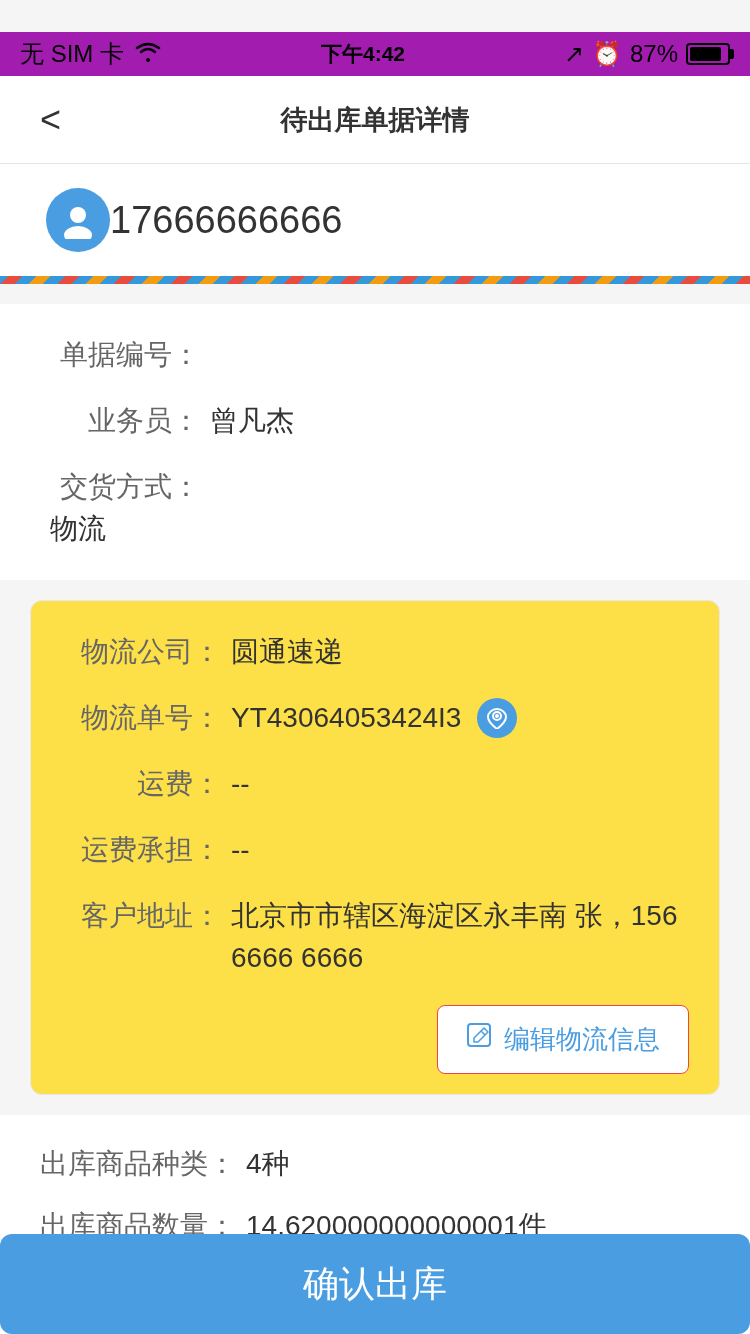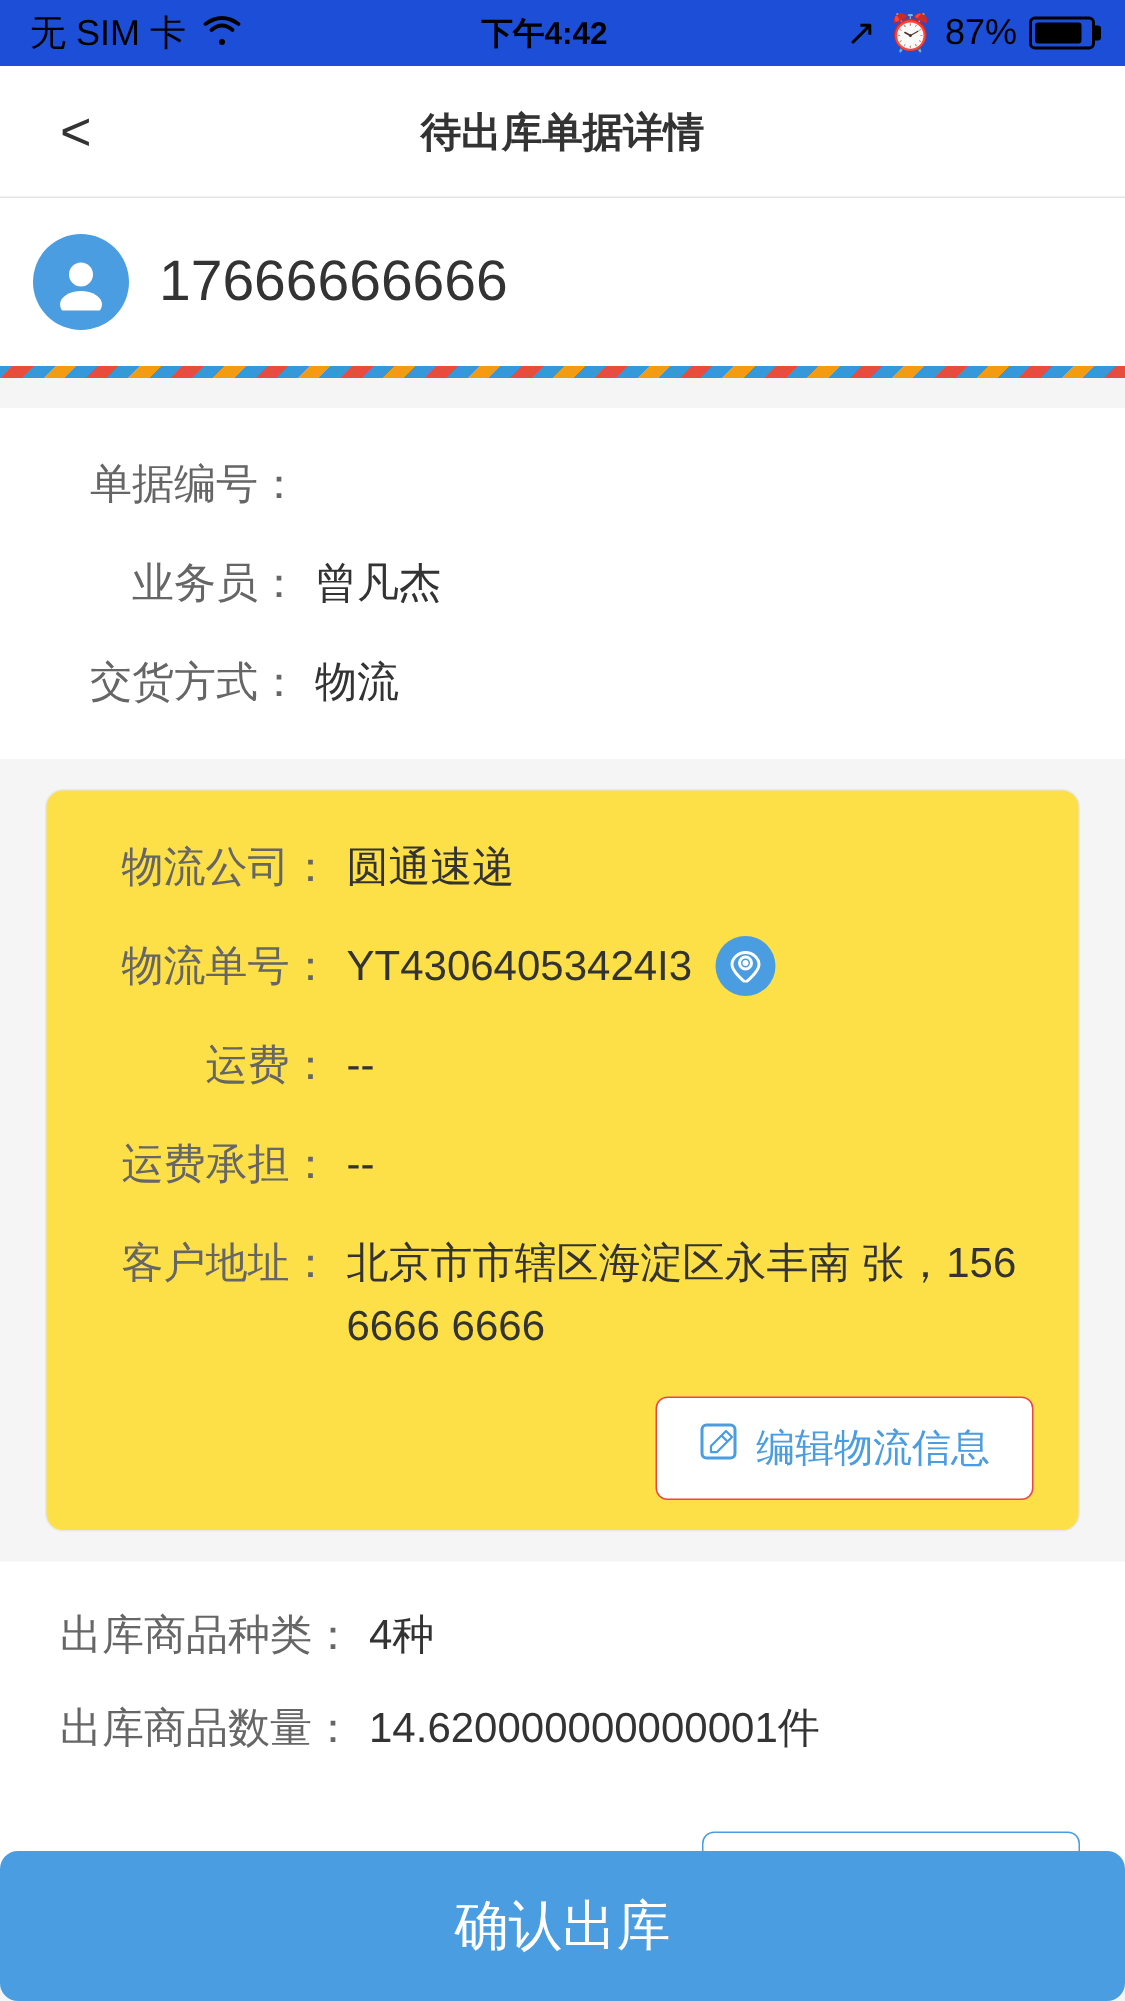--- a/index.html
+++ b/index.html
@@ -11,25 +11,26 @@
       background: #f5f5f5;
       color: #333;
       font-size: 28px;
     }
 
     
     .status-bar {
       display: flex;
       align-items: center;
       justify-content: space-between;
-      background: #1d4ed8;
+      background: #a21caf;
       height: 44px;
       padding: 0 20px;
       font-size: 24px;
       color: #000;
+      margin-top: 32px;
     }
     .status-left {
       display: flex;
       align-items: center;
       gap: 10px;
     }
     .status-center {
       font-size: 21px;
       font-weight: 600;
     }
@@ -102,22 +103,21 @@
         #f39c12 20px, #f39c12 30px,
         #3498db 30px, #3498db 40px
       );
     }
 
     
     .customer-header {
       background: #fff;
       display: flex;
       align-items: center;
-      padding: 24px 22px;
-      gap: 20px;
+      padding: 24px 46px;
     }
     .customer-avatar {
       width: 64px;
       height: 64px;
       border-radius: 50%;
       background: #4a9de0;
       display: flex;
       align-items: center;
       justify-content: center;
       color: #fff;
@@ -137,20 +137,21 @@
       padding: 30px 40px;
     }
     .info-row {
       display: flex;
       align-items: flex-start;
       margin-bottom: 24px;
       line-height: 1.5;
     }
     .info-row:last-child {
       margin-bottom: 0;
+      flex-direction: column;
     }
     .info-label {
       color: #666;
       min-width: 160px;
       text-align: right;
       flex-shrink: 0;
       font-size: 28px;
     }
     .info-value {
       color: #333;

